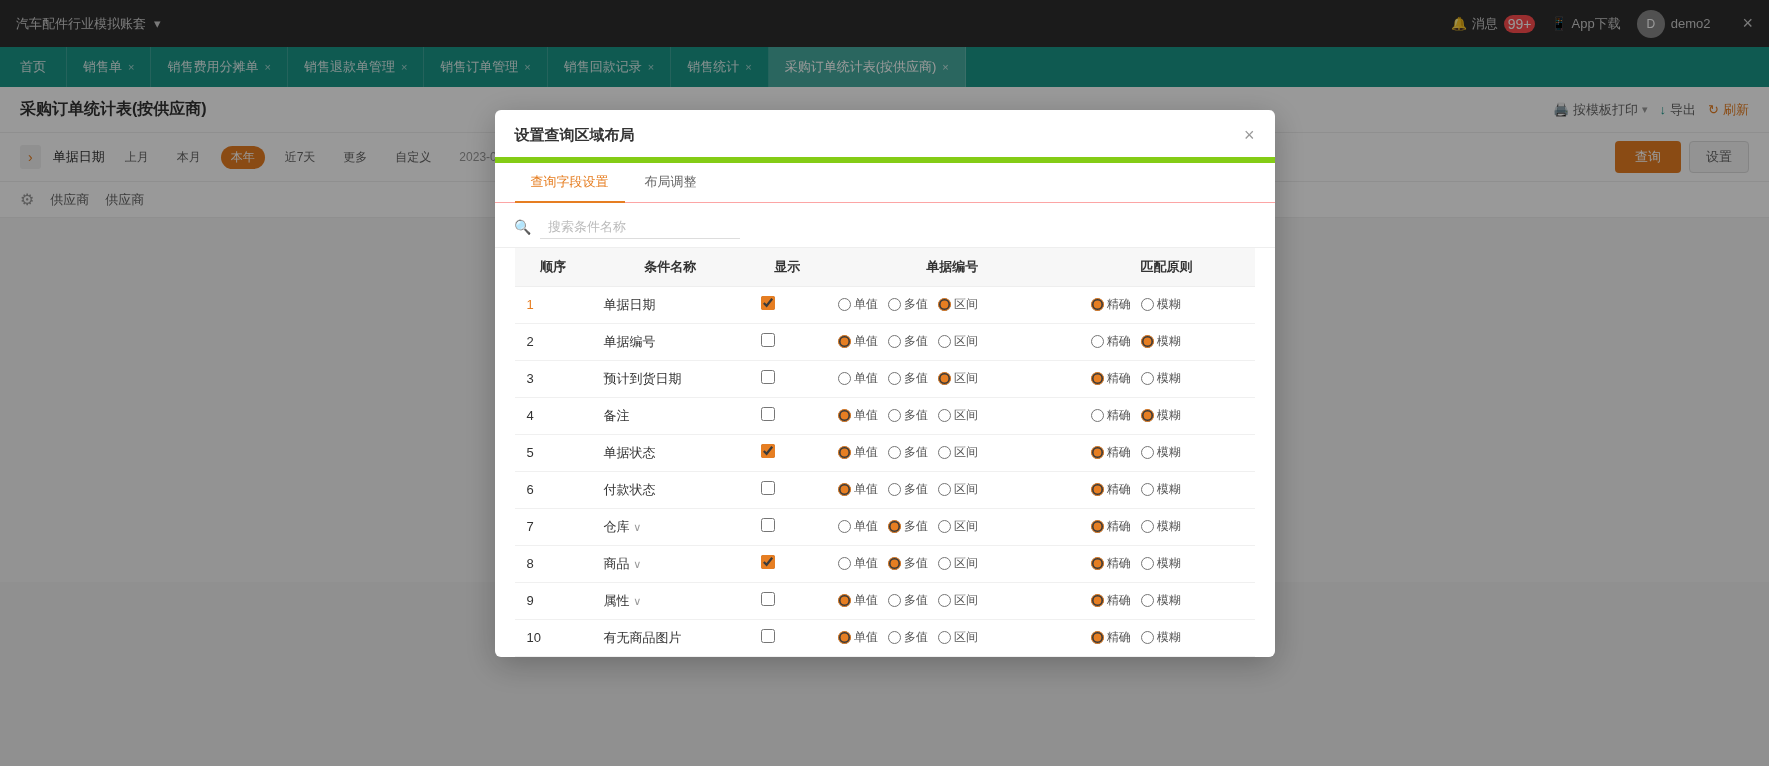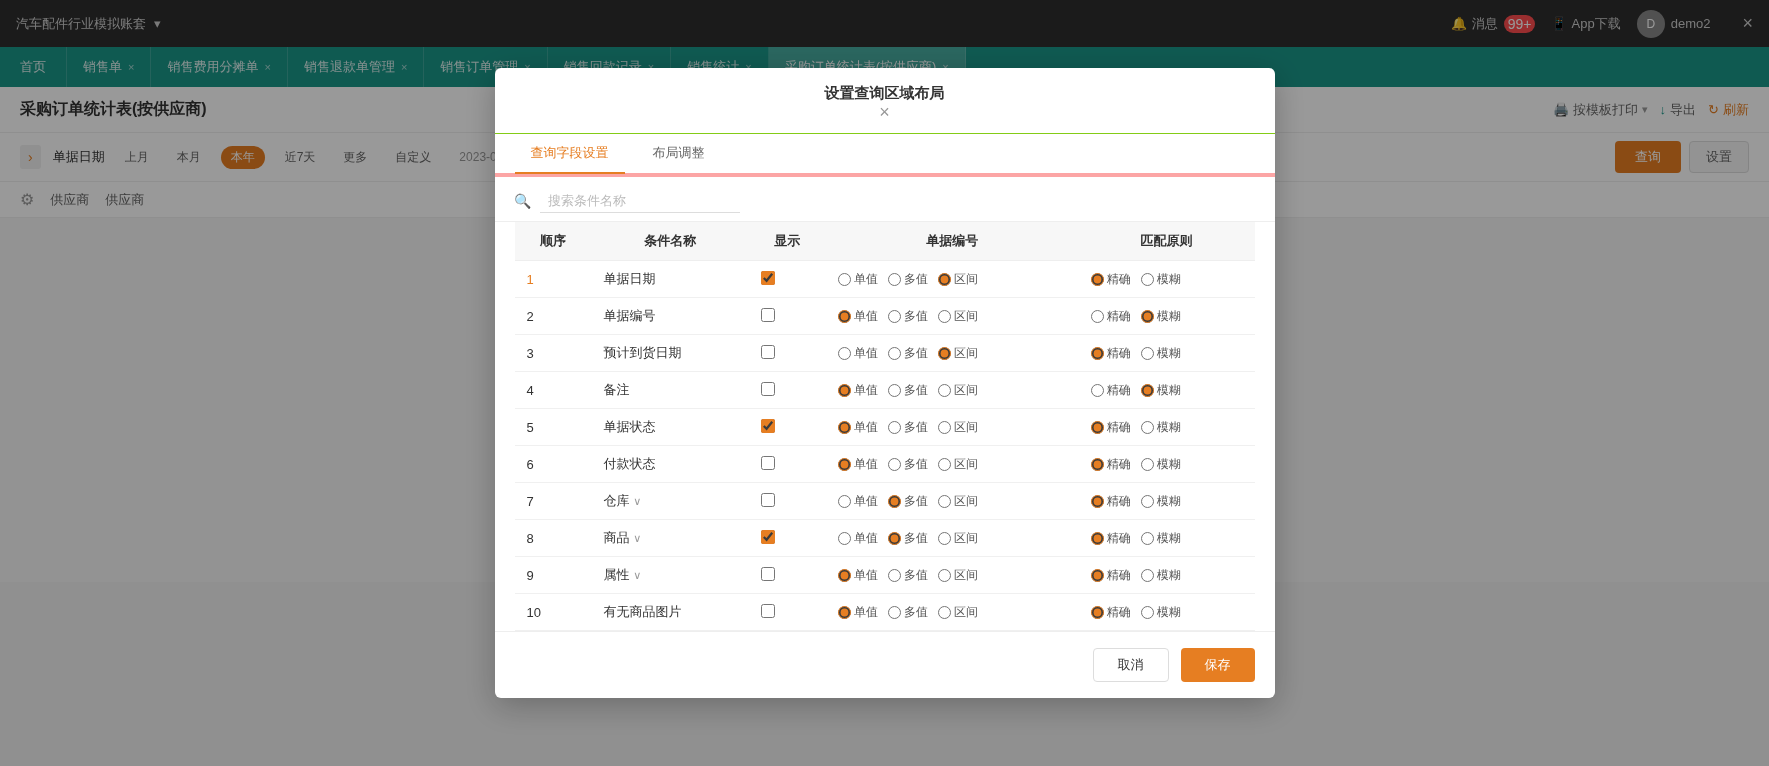--- a/index.html
+++ b/index.html
@@ -118,35 +118,34 @@
       border-radius: 6px;
       width: 780px;
       max-height: 680px;
       display: flex;
       flex-direction: column;
       box-shadow: 0 8px 32px rgba(0,0,0,0.25);
       position: relative;
     }
     .modal-header {
       padding: 16px 20px 12px;
-      border-bottom: 1px solid #84cc16;
+      border-bottom: 6px solid #84cc16;
       display: flex;
       align-items: center;
       justify-content: space-between;
-      flex-direction: column;
     }
     .modal-title { font-size: 15px; font-weight: bold; color: #333; }
     .modal-close { background: none; border: none; font-size: 18px; cursor: pointer; color: #999; padding: 0; line-height: 1; }
 
     
     .modal-tabs {
       display: flex;
       padding: 0 20px;
-      border-bottom: 4px solid #fca5a5;
-      gap: 12px;
+      border-bottom: 1px solid #fca5a5;
+      gap: 4px;
     }
     .modal-tab {
       padding: 10px 16px;
       cursor: pointer;
       font-size: 13px;
       color: #666;
       border-bottom: 2px solid transparent;
       margin-bottom: -1px;
     }
     .modal-tab.active {
@@ -563,18 +562,14 @@
                 <div class="radio-group">
                   <label class="radio-item"><input type="radio" name="match-9" checked="" style="">精确</label>
                   <label class="radio-item"><input type="radio" name="match-9" style="">模糊</label>
                 </div>
               </td>
             </tr>
           </tbody>
       </table>
     </div>
 
-    <div class="modal-footer">
-      <button class="btn-cancel">取消</button>
-      <button class="btn-save">保存</button>
-    </div>
   </div>
 </div>
 
 </body></html>

